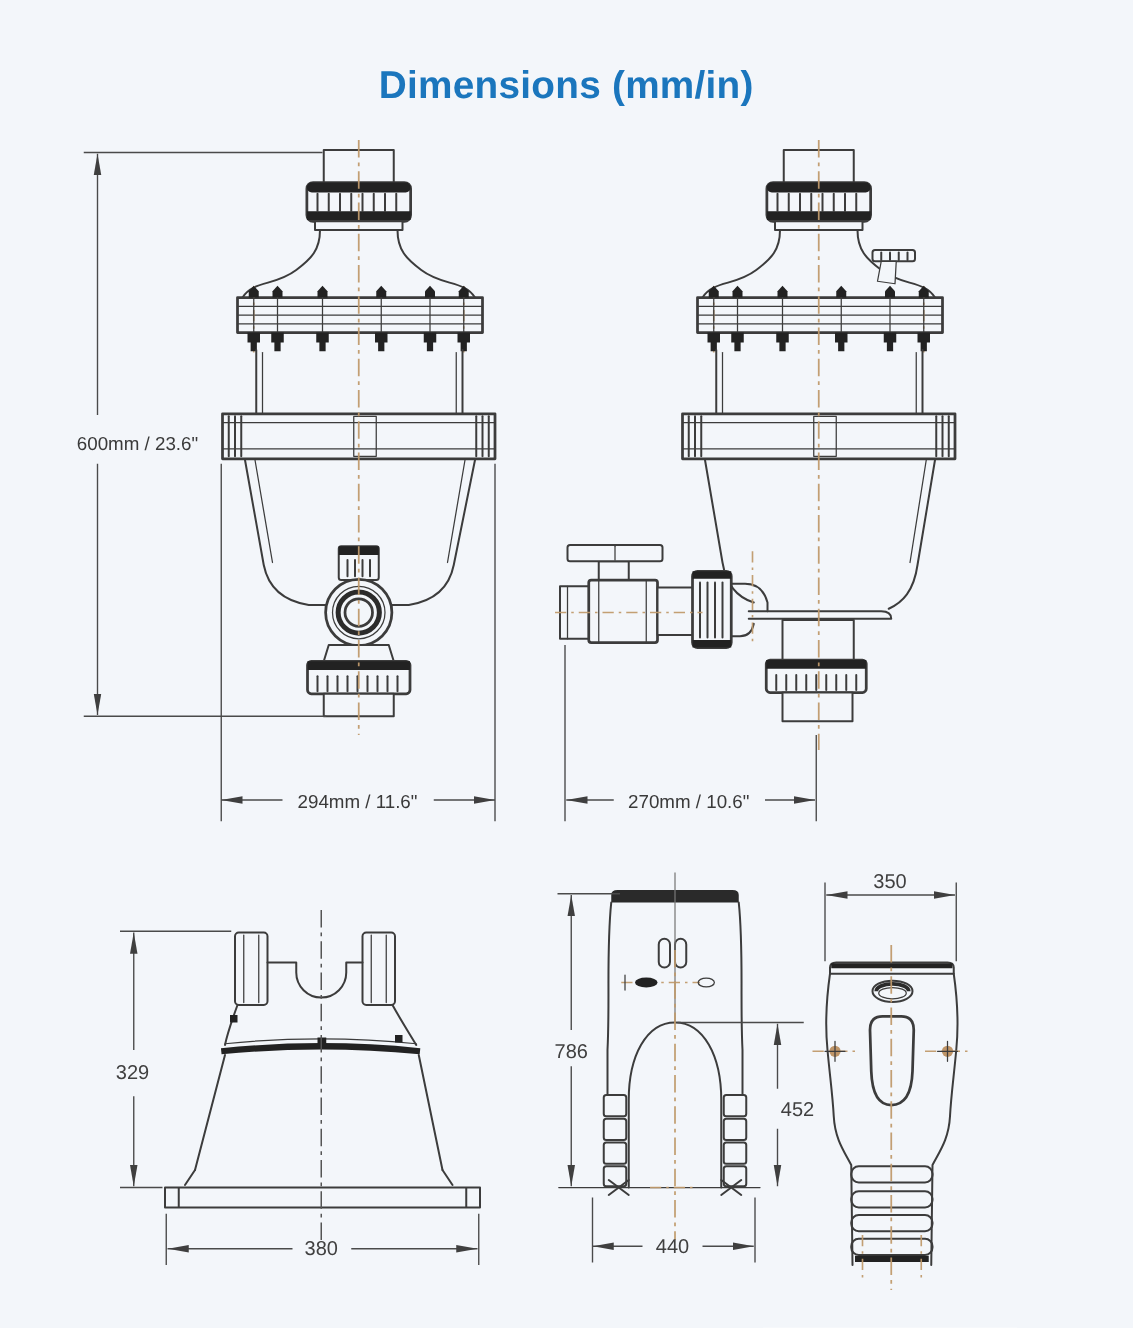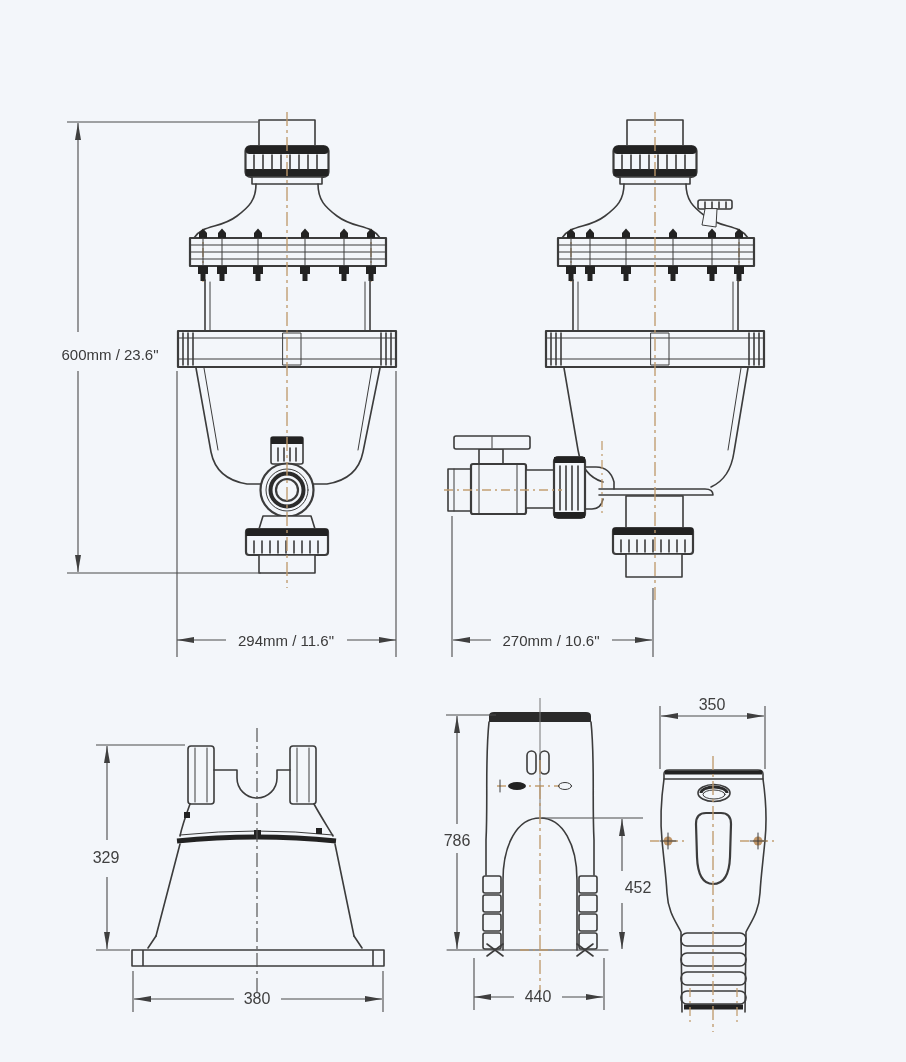--- a/index.html
+++ b/index.html
@@ -17,20 +17,21 @@
   .cl2{stroke:#c09a6b;stroke-width:1.3;stroke-dasharray:9 4 2 4;fill:none;opacity:.95;}
   .clb{stroke:#555;stroke-width:1.2;stroke-dasharray:14 4 3 4;fill:none;}
   .dim{stroke:#4a4a4a;stroke-width:1.1;fill:none;}
   .dimtxt{font-family:"Liberation Sans","DejaVu Sans",sans-serif;font-size:15px;fill:#3a3a3a;}
   .numtxt{font-size:16px;fill:#404040;}
 </style>
 </head>
 <body>
 
 <div class="page">
+  <h1 class="title">Dimensions (mm/in)</h1>
 
   <svg width="906" height="1062" viewBox="0 0 906 1062">
     <defs>
       <marker id="arr" viewBox="0 0 17 8" refX="17" refY="4" markerWidth="17" markerHeight="8" markerUnits="userSpaceOnUse" orient="auto-start-reverse">
         <path d="M0,1 L17,4 L0,7 Z" fill="#3f3f3f"></path>
       </marker>
 
       <g id="bolt">
         <path d="M -4,238 L -4,233 L 0,228.5 L 4,233 L 4,238 Z" class="dark"></path>
         <line x1="0" y1="238" x2="0" y2="266" class="ln thin"></line>

